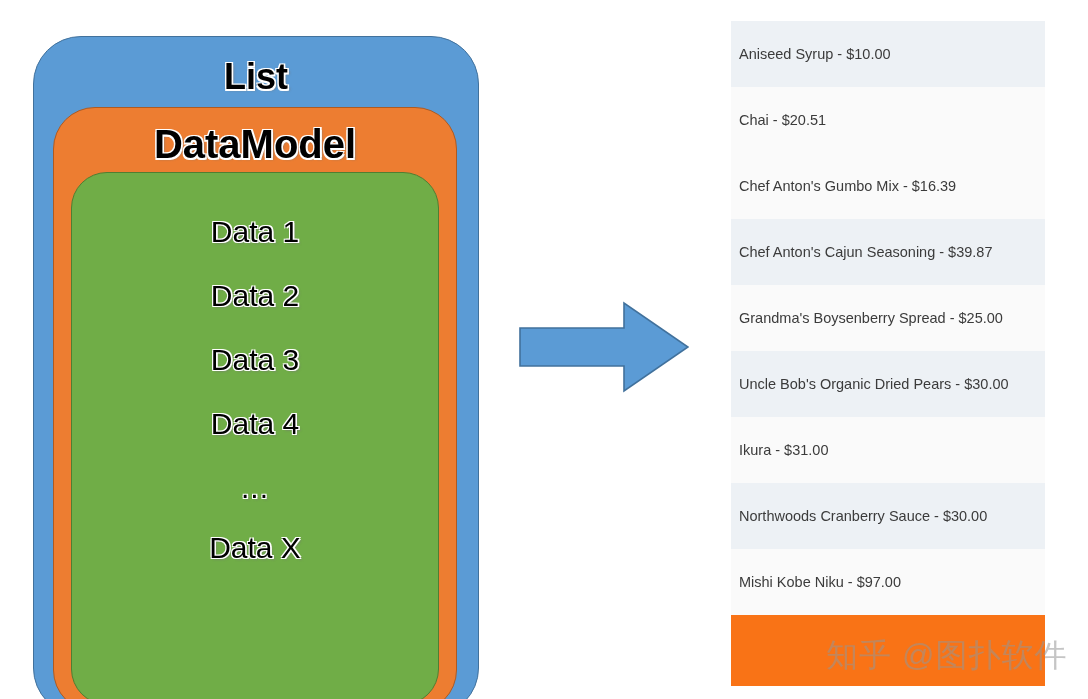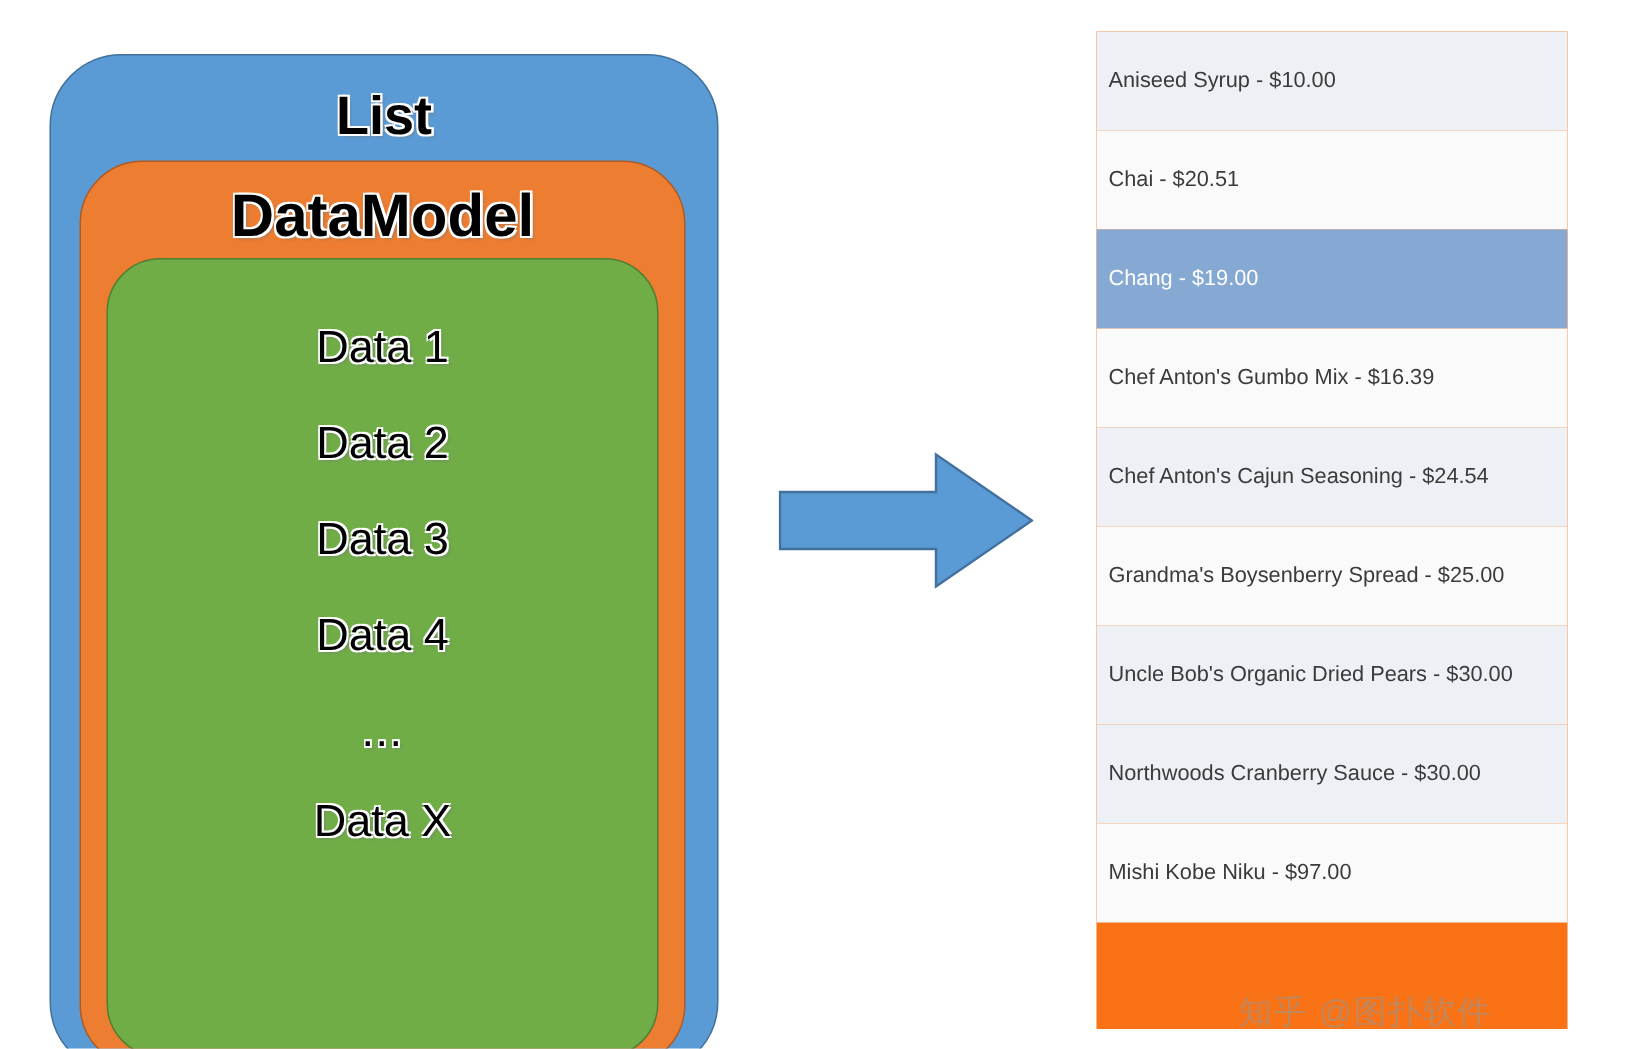--- a/index.html
+++ b/index.html
@@ -149,22 +149,22 @@
   }
   .list-row.selected {
     background: #85A9D3;
     color: #ffffff;
   }
 
   
   #watermark {
     position: absolute;
     left: 826px;
-    top: 656px;
-    font-size: 22px;
+    top: 636px;
+    font-size: 32px;
     line-height: 38px;
     color: rgba(150,150,150,0.55);
     white-space: nowrap;
     font-weight: 400;
     letter-spacing: 1px;
     pointer-events: none;
   }
 </style>
 </head>
 <body>
@@ -192,22 +192,22 @@
   </div>
 </div>
 
 <svg id="arrow" viewBox="0 0 170 92">
   <polygon points="1,27 105,27 105,2 169,46 105,90 105,65 1,65" fill="#5B9BD5" stroke="#41719C" stroke-width="1.6" stroke-linejoin="miter"></polygon>
 </svg>
 
 <div id="list-panel">
   <div class="list-row alt">Aniseed Syrup - $10.00</div>
   <div class="list-row">Chai - $20.51</div>
-  <div class="list-row selected">Chang - $19.00</div>
   <div class="list-row">Chef Anton's Gumbo Mix - $16.39</div>
-  <div class="list-row alt">Chef Anton's Cajun Seasoning - $24.54</div>
+  <div class="list-row alt">Chef Anton's Cajun Seasoning - $39.87</div>
   <div class="list-row">Grandma's Boysenberry Spread - $25.00</div>
   <div class="list-row alt">Uncle Bob's Organic Dried Pears - $30.00</div>
+  <div class="list-row">Ikura - $31.00</div>
   <div class="list-row alt">Northwoods Cranberry Sauce - $30.00</div>
   <div class="list-row">Mishi Kobe Niku - $97.00</div>
 </div>
 
 <div id="watermark">知乎 @图扑软件</div>
 
 </body></html>

